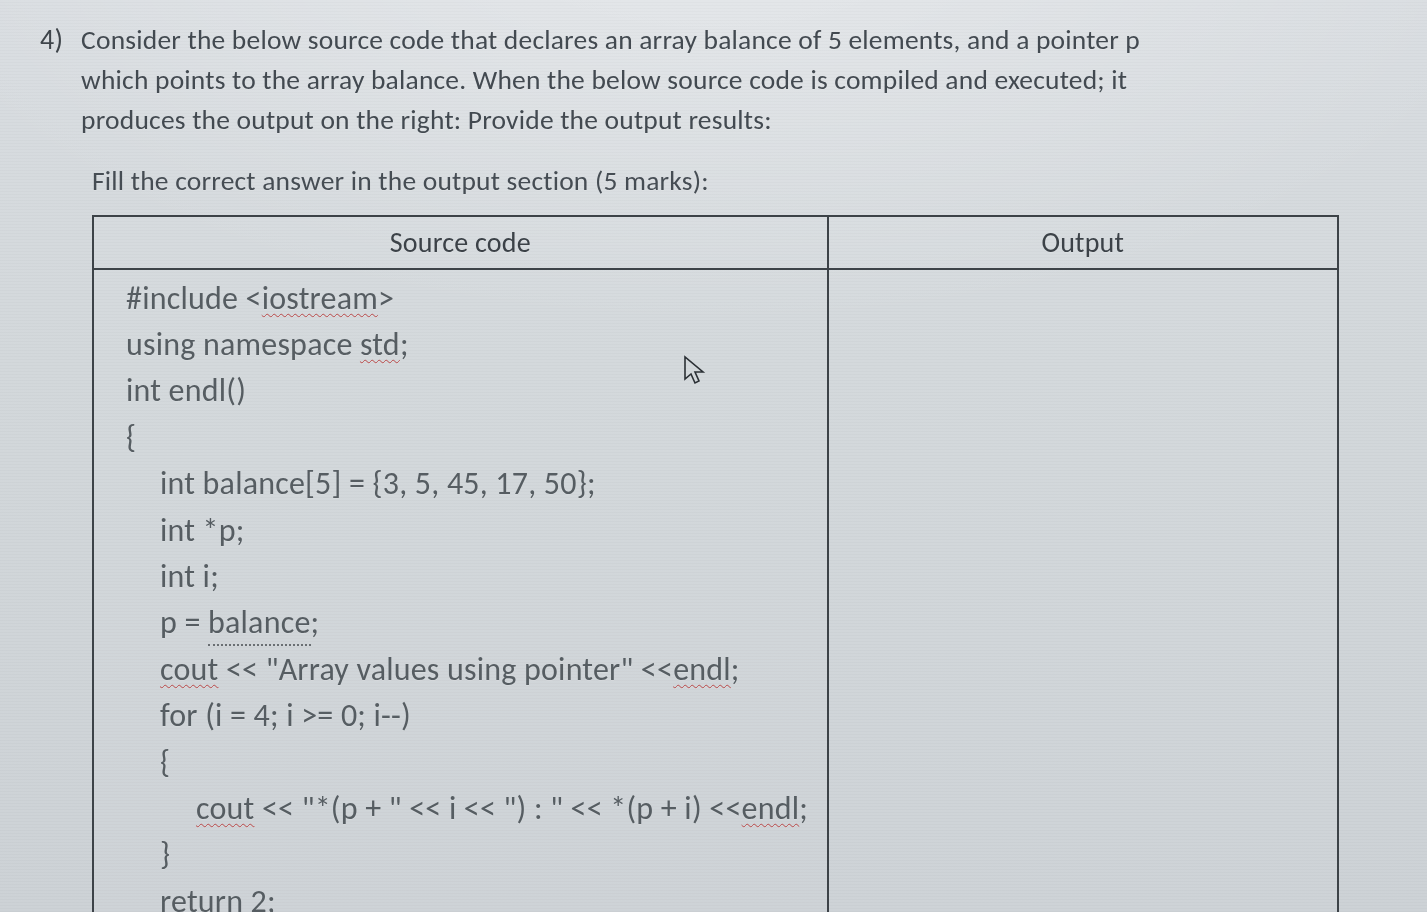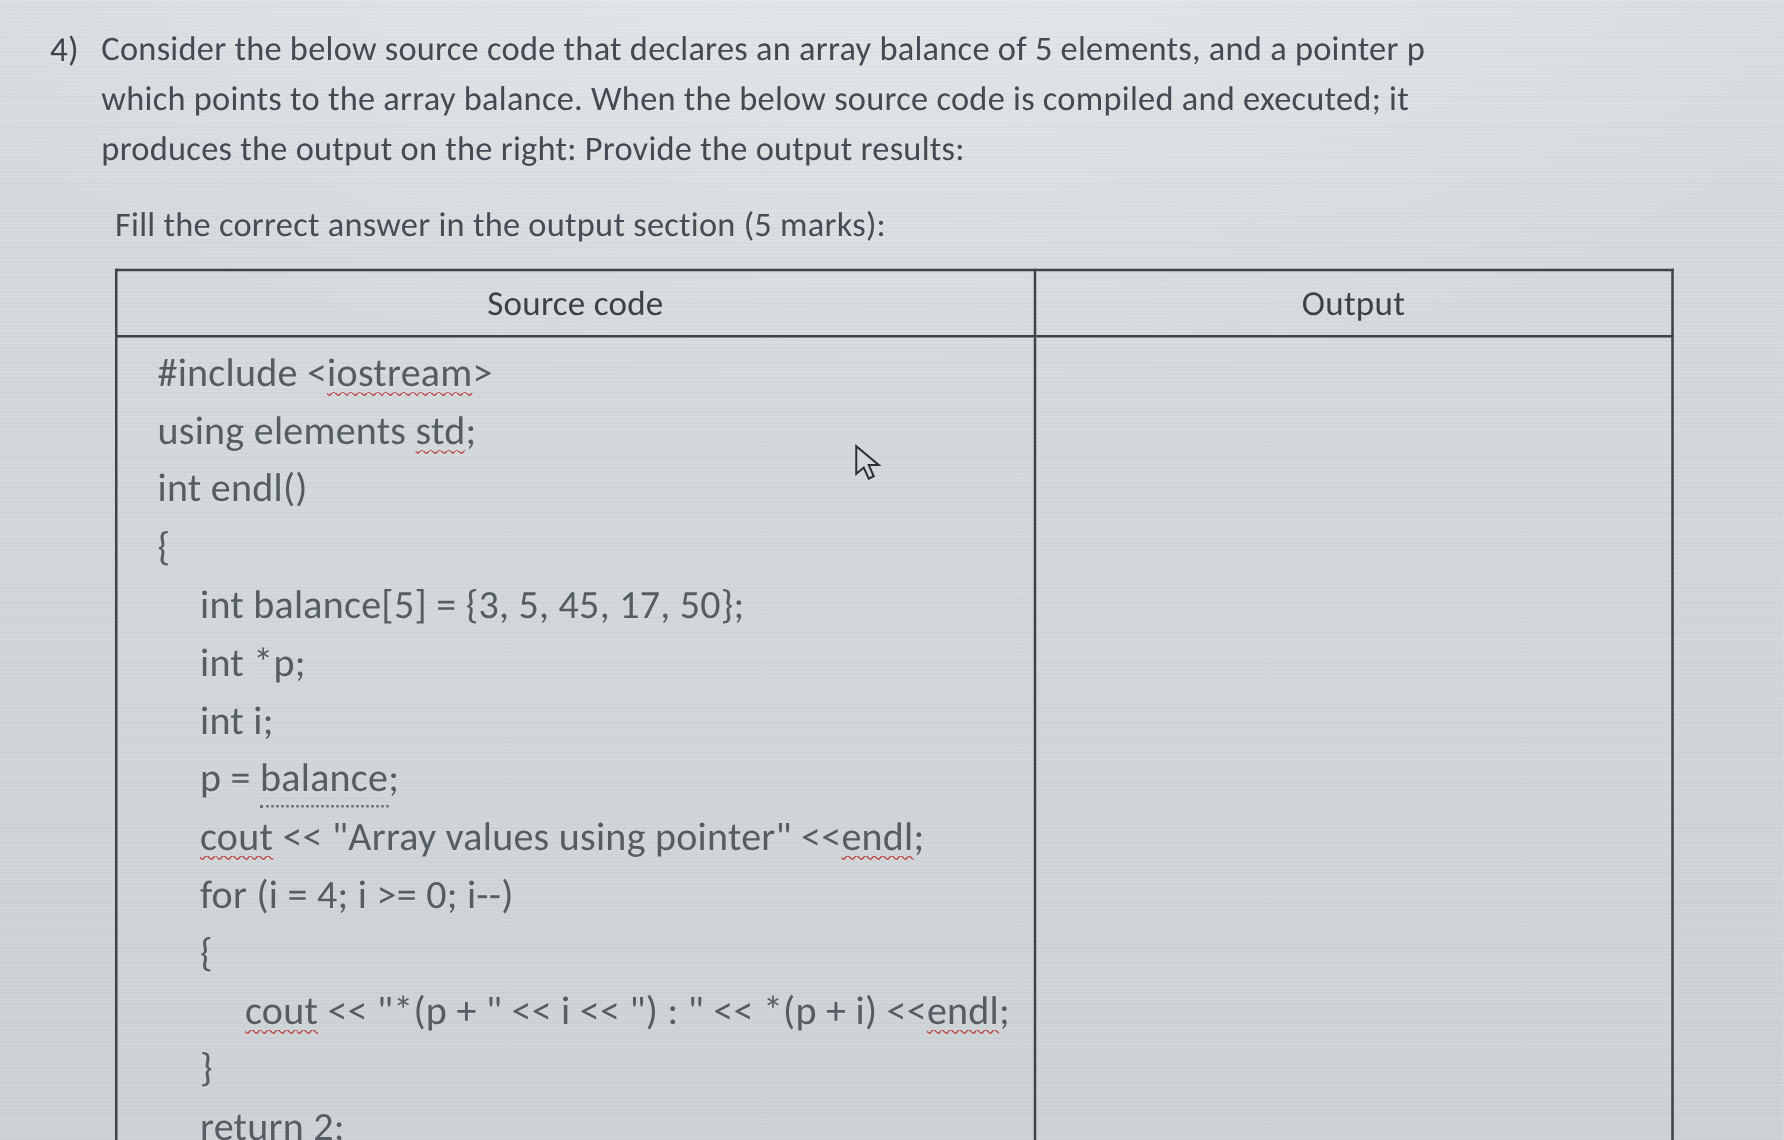--- a/index.html
+++ b/index.html
@@ -126,21 +126,21 @@
     <tbody>
       <tr>
         <td class="src">
           <div class="cursor" style="top:82px; right:120px;">
             <svg viewBox="0 0 24 30">
                 <path d="M2 2 L2 24 L8 19 L12 28 L16 26 L12 17 L20 17 Z" fill="none" stroke="#2b3035" stroke-width="1.6"></path>
               </svg>
           </div>
 
           <div class="code-line nowrap"><span>#include &lt;</span><span class="underline-red">iostream</span><span>&gt;</span></div>
-          <div class="code-line nowrap"><span>using elements </span><span class="underline-red">std</span><span>;</span></div>
+          <div class="code-line nowrap"><span>using namespace </span><span class="underline-red">std</span><span>;</span></div>
           <div class="code-line">int endl()</div>
           <div class="code-line">{</div>
           <div class="code-line ind1">int balance[5] = {3, 5, 45, 17, 50};</div>
           <div class="code-line ind1">int *p;</div>
           <div class="code-line ind1">int i;</div>
           <div class="code-line ind1 nowrap"><span>p = </span><span class="underline-dotted">balance</span><span>;</span></div>
           <div class="code-line ind1 nowrap"><span class="underline-red">cout</span><span> &lt;&lt; "Array values using pointer" &lt;&lt;</span><span class="underline-red">endl</span><span>;</span></div>
           <div class="code-line ind1">for (i = 4; i &gt;= 0; i--)</div>
           <div class="code-line ind1">{</div>
           <div class="code-line ind2 nowrap"><span class="underline-red">cout</span><span> &lt;&lt; "*(p + " &lt;&lt; i &lt;&lt; ") : " &lt;&lt; *(p + i) &lt;&lt;</span><span class="underline-red">endl</span><span>;</span></div>

